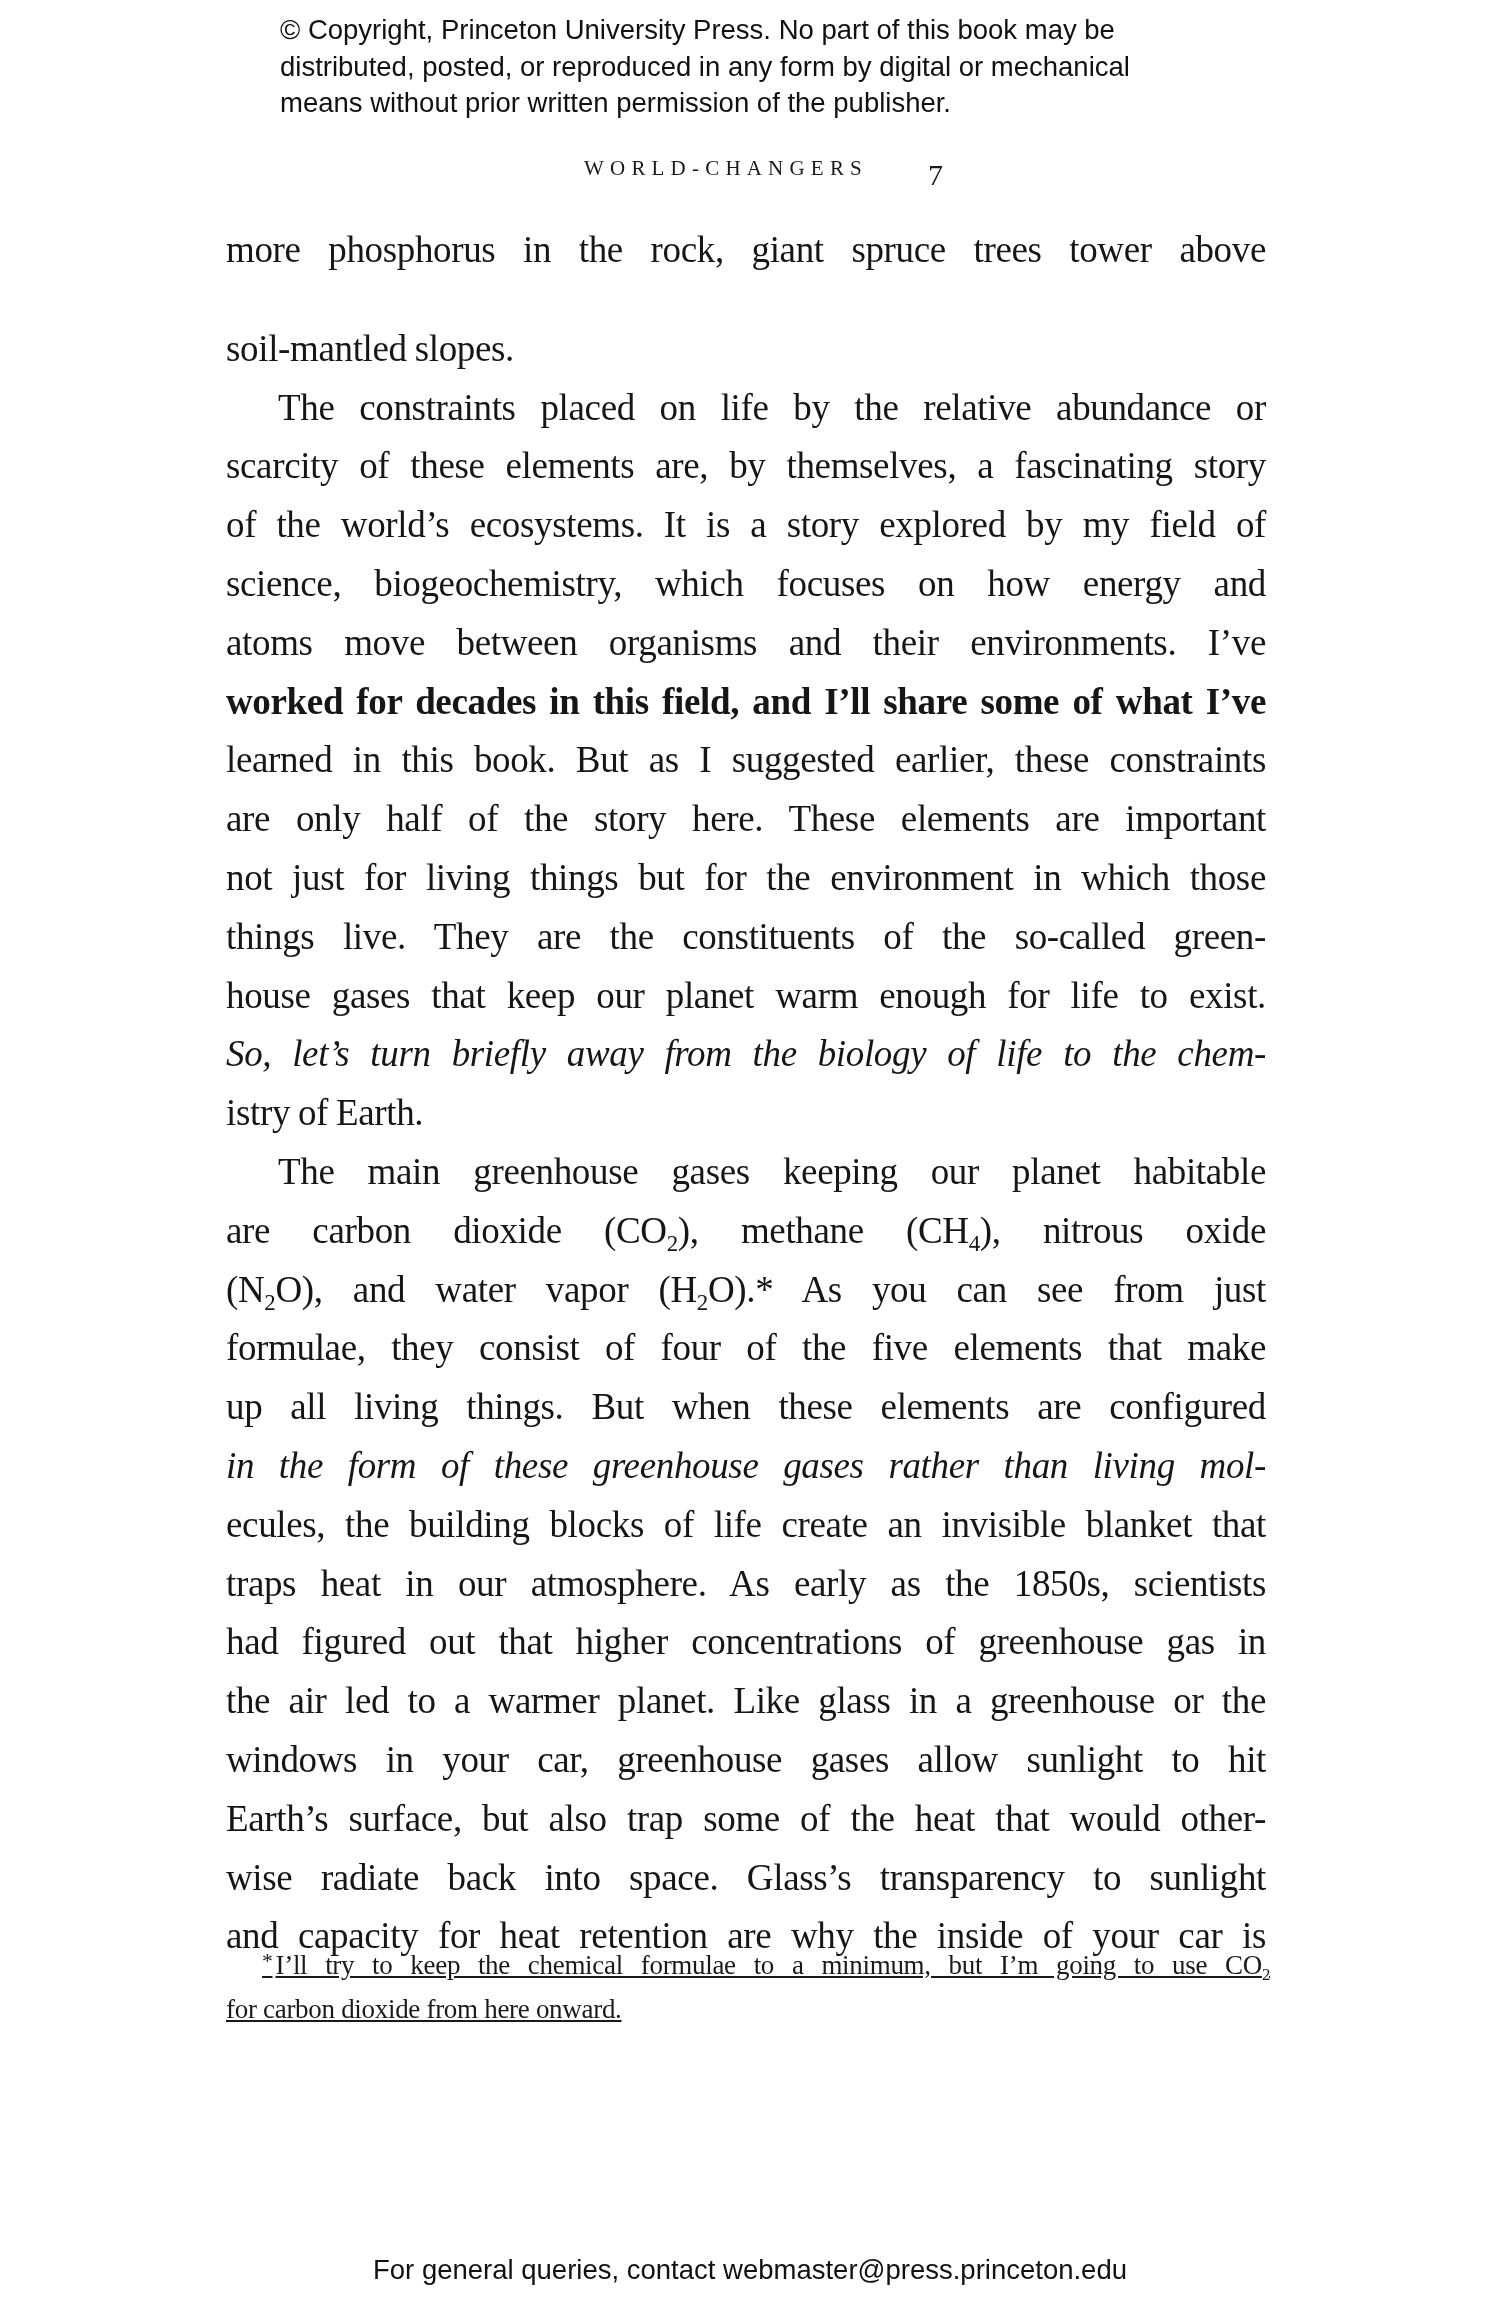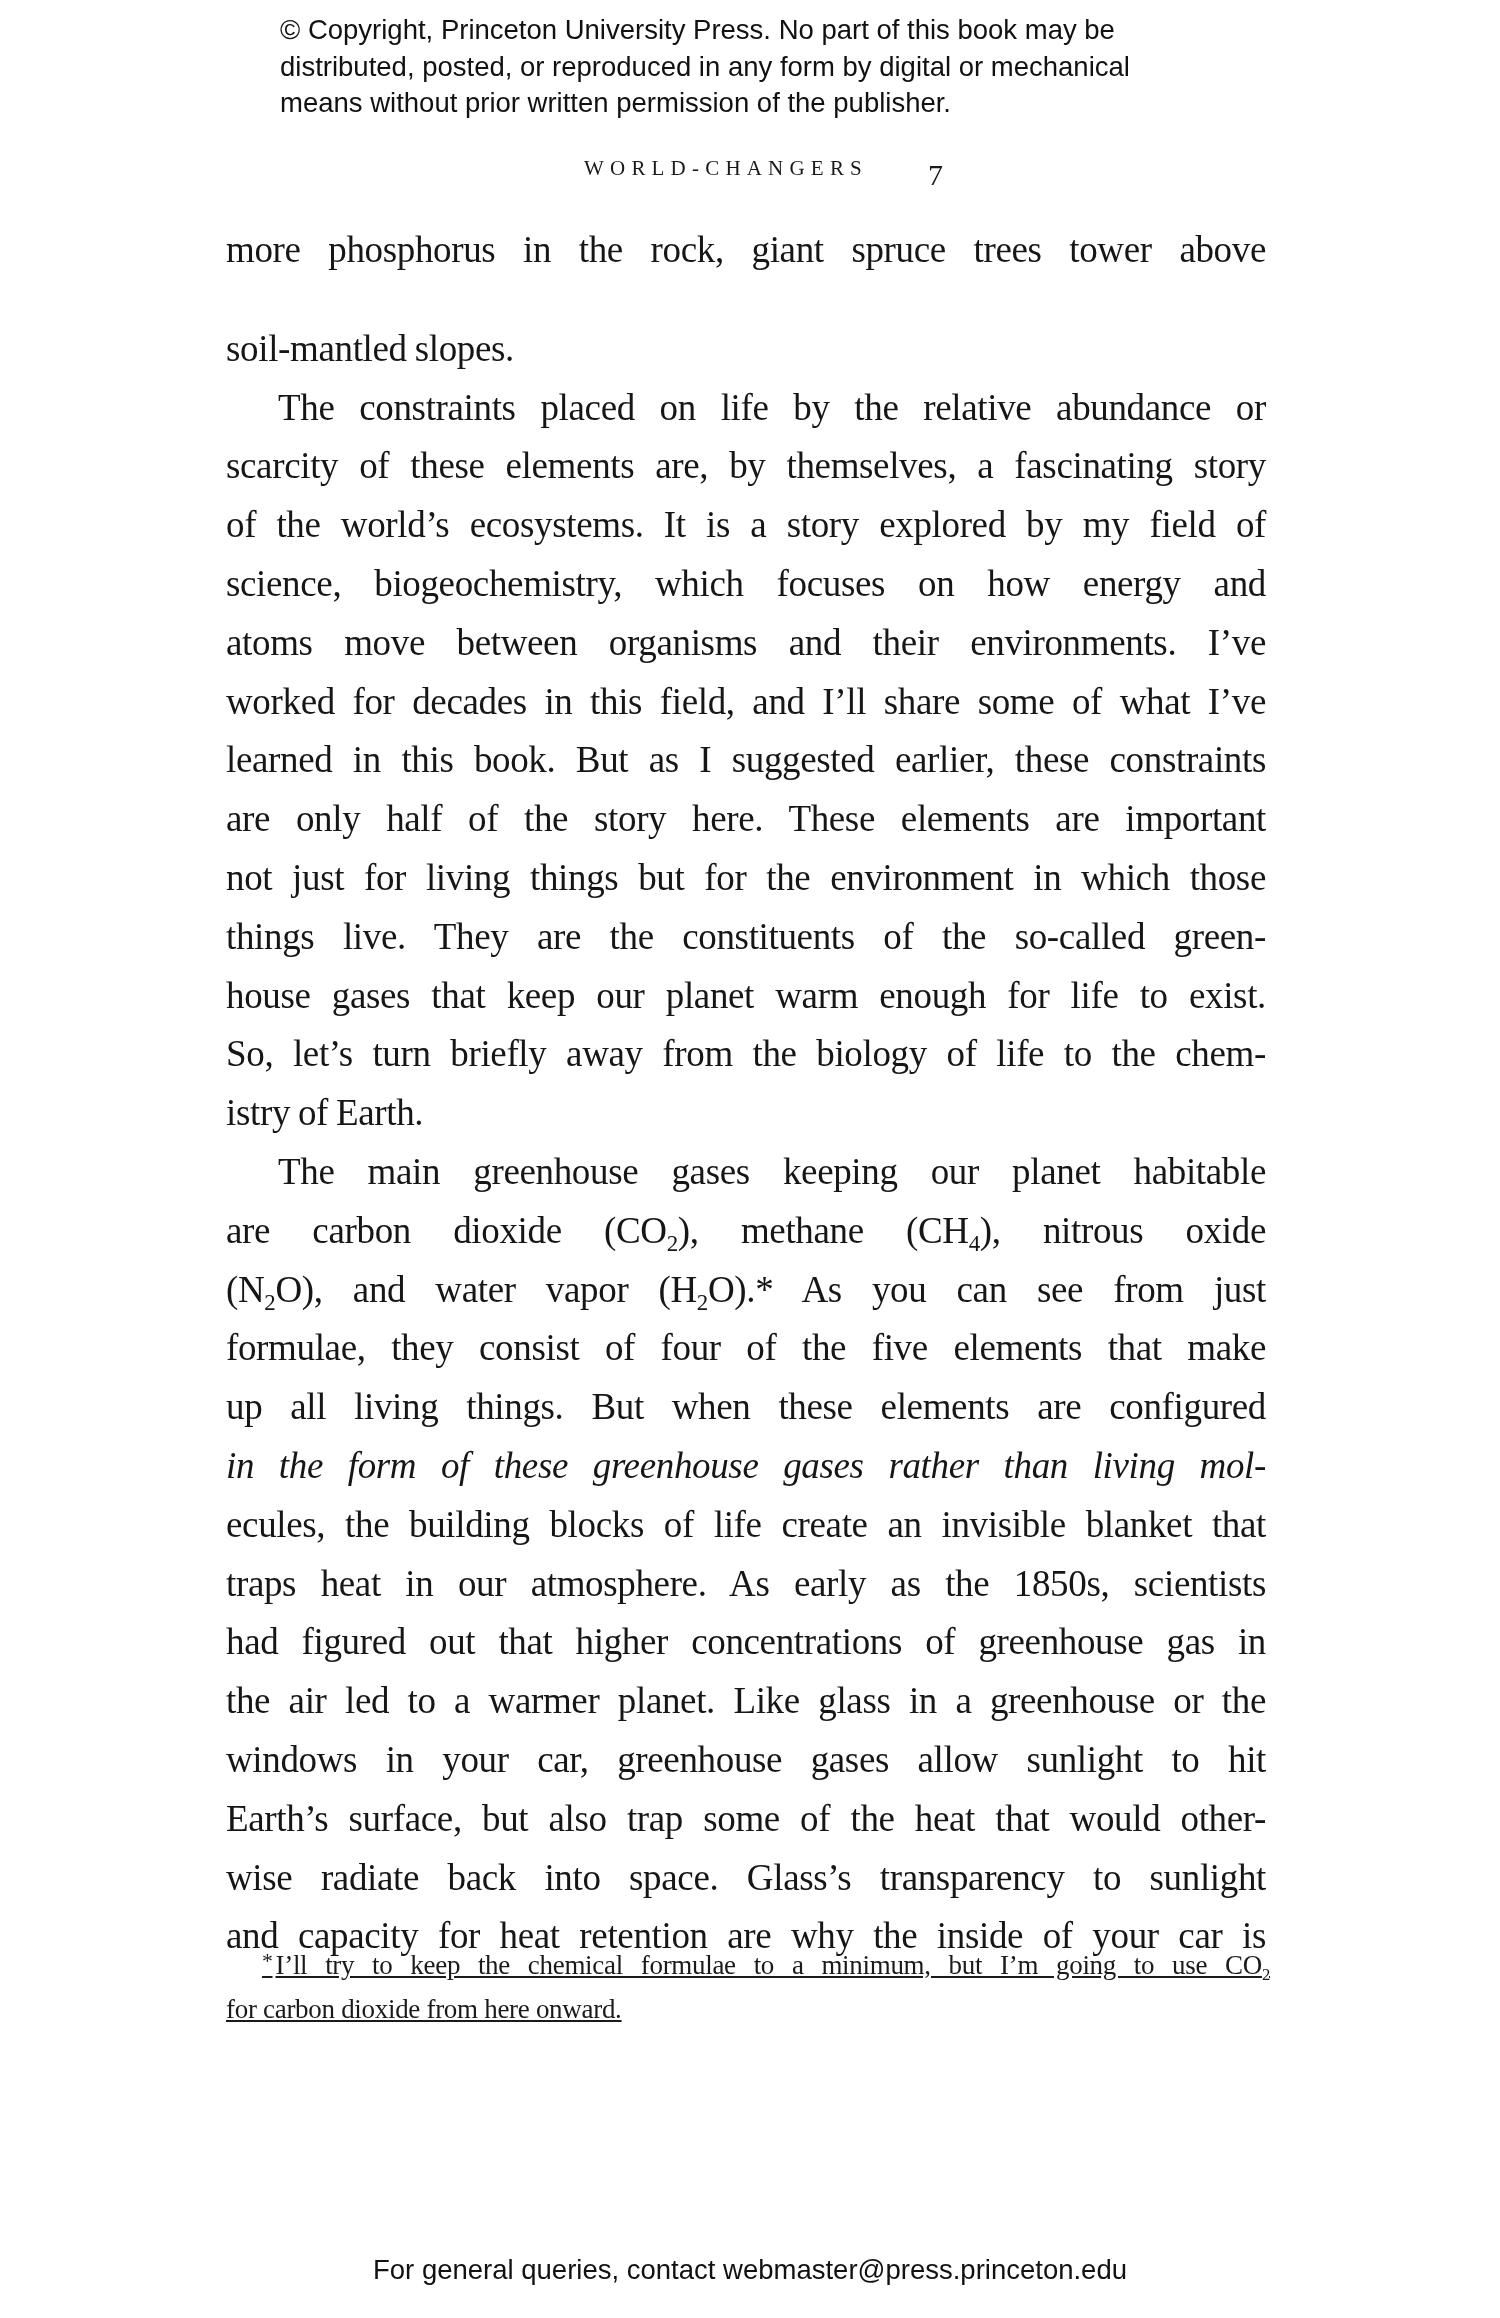--- a/index.html
+++ b/index.html
@@ -158,39 +158,39 @@
     <span class="line">
       <span class="wrap" style="white-space: normal;">of the world’s ecosystems. It is a story explored by my field of</span>
     </span>
     <span class="line">
       <span class="wrap" style="white-space: normal;">science, biogeochemistry, which focuses on how energy and</span>
     </span>
     <span class="line">
       <span class="wrap" style="white-space: normal;">atoms move between organisms and their environments. I’ve</span>
     </span>
     <span class="line">
-      <span class="wrap" style="white-space: normal;">worked for decades in this field, and I’ll share some of what I’ve</span>
+      <span class="wrap" style="white-space: normal; font-weight: bold;">worked for decades in this field, and I’ll share some of what I’ve</span>
     </span>
     <span class="line">
       <span class="wrap" style="white-space: normal;">learned in this book. But as I suggested earlier, these constraints</span>
     </span>
     <span class="line">
       <span class="wrap" style="white-space: normal;">are only half of the story here. These elements are important</span>
     </span>
     <span class="line">
       <span class="wrap" style="white-space: normal;">not just for living things but for the environment in which those</span>
     </span>
     <span class="line">
       <span class="wrap" style="white-space: normal;">things live. They are the constituents of the so-called green-</span>
     </span>
     <span class="line">
       <span class="wrap" style="white-space: normal;">house gases that keep our planet warm enough for life to exist.</span>
     </span>
     <span class="line">
-      <span class="wrap" style="white-space: normal;">So, let’s turn briefly away from the biology of life to the chem-</span>
+      <span class="wrap" style="white-space: normal; font-style: italic;">So, let’s turn briefly away from the biology of life to the chem-</span>
     </span>
     <span class="line last">
       <span class="wrap" style="white-space: normal;">istry of Earth.</span>
     </span>
     <span class="line indent">
       <span class="wrap" style="white-space: normal;">The main greenhouse gases keeping our planet habitable</span>
     </span>
     <span class="line">
       <span class="wrap" style="white-space: normal;"><span>are carbon dioxide (CO</span><sub class="chem">2</sub><span>), methane (CH</span><sub class="chem">4</sub><span>), nitrous oxide</span></span>
     </span>

